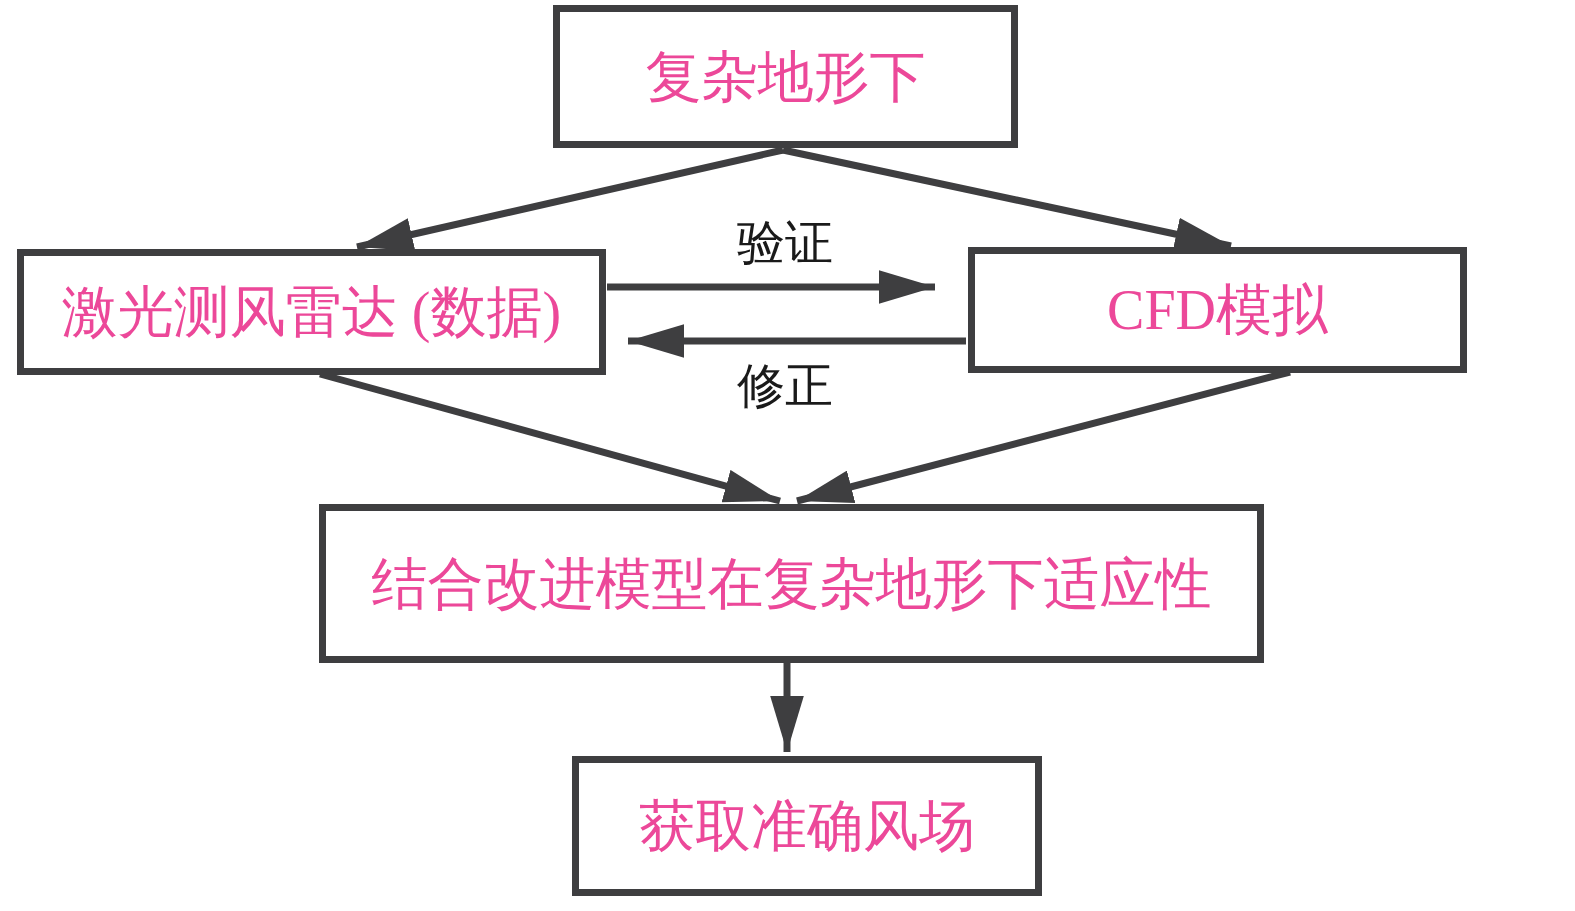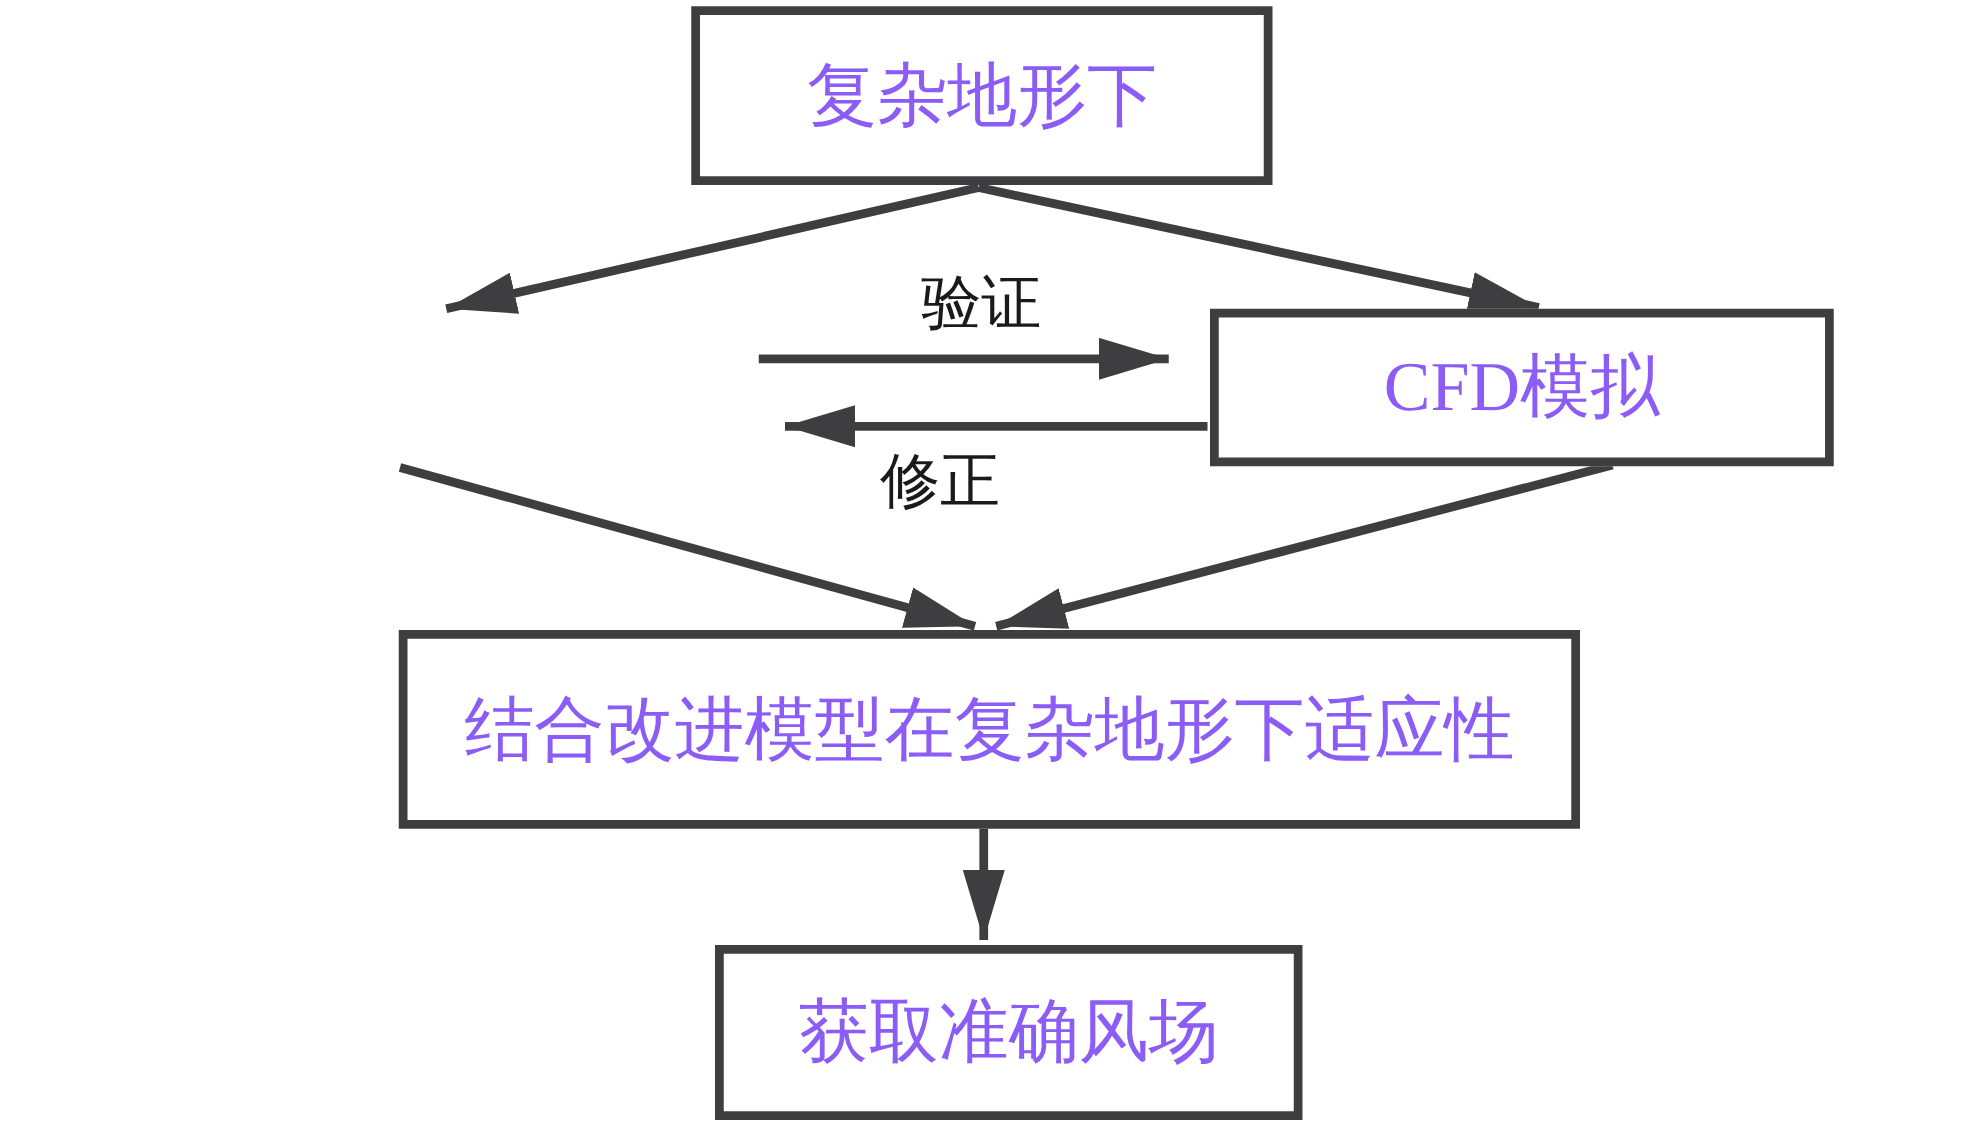--- a/index.html
+++ b/index.html
@@ -29,41 +29,41 @@
   .node {
     position: absolute;
     box-sizing: border-box;
     border: 7px solid #3e3e40;
     background: #ffffff;
     display: flex;
     flex-direction: column;
     align-items: center;
     justify-content: center;
     text-align: center;
-    color: #8b5cf6;
+    color: #ec4899;
     font-size: 56px;
     line-height: 62px;
     white-space: nowrap;
   }
   .node-top    { left: 553px;  top: 5px;   width: 465px; height: 143px; }
   .node-lidar  { left: 17px;   top: 249px; width: 589px; height: 126px; }
   .node-cfd    { left: 968px;  top: 247px; width: 499px; height: 126px; text-align: center; }
   .node-mid    { left: 319px;  top: 504px; width: 945px; height: 159px; line-height: 70px; }
   .node-result { left: 572px;  top: 756px; width: 470px; height: 140px; }
   .edge-label {
     position: absolute;
     width: 300px;
     text-align: center;
     color: #1a1a1a;
     font-size: 48px;
     line-height: 60px;
     white-space: nowrap;
   }
   .label-validate { left: 635px; top: 213px; }
-  .label-correct  { left: 602px; top: 356px; }
+  .label-correct  { left: 635px; top: 356px; }
 </style>
 </head>
 <body>
 
 <div class="canvas">
 
   <svg class="arrows-layer" viewBox="0 0 1575 911" xmlns="http://www.w3.org/2000/svg">
     <defs>
       <marker id="arrowhead" viewBox="0 0 10 6" refX="10" refY="3" markerWidth="8" markerHeight="4.8" orient="auto" markerUnits="strokeWidth">
         <polygon points="0,0 10,3 0,6" fill="#3e3e40"></polygon>
@@ -75,20 +75,23 @@
     <line x1="966" y1="341" x2="628" y2="341" marker-end="url(#arrowhead)"></line>
     <line x1="320" y1="374" x2="780" y2="501" marker-end="url(#arrowhead)"></line>
     <line x1="1290" y1="372" x2="797" y2="501" marker-end="url(#arrowhead)"></line>
     <line x1="787" y1="662" x2="787" y2="752" marker-end="url(#arrowhead)"></line>
   </svg>
 
   <div class="node node-top">
     <span>复杂地形下</span>
   </div>
 
+  <div class="node node-lidar">
+    <span>激光测风雷达 (数据)</span>
+  </div>
 
   <div class="node node-cfd">
     <span>CFD模拟</span>
   </div>
 
   <div class="node node-mid">
     <span>结合改进模型在复杂地形下适应性</span>
   </div>
 
   <div class="node node-result">

